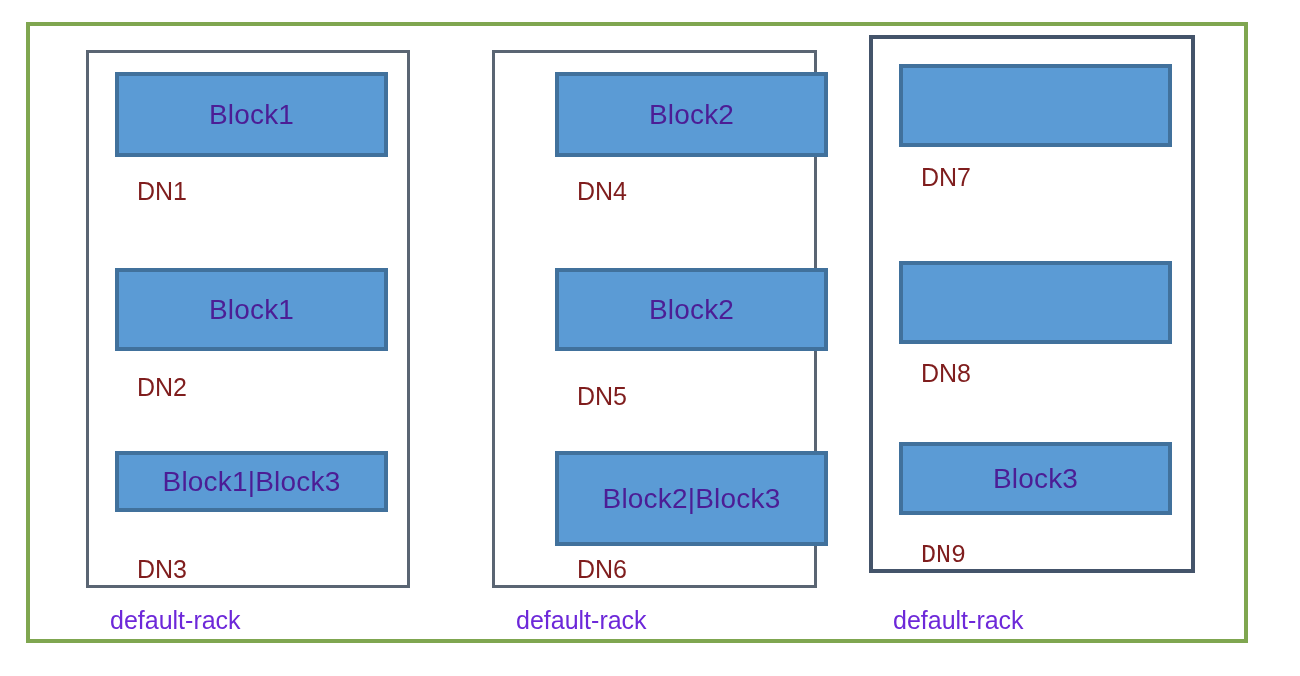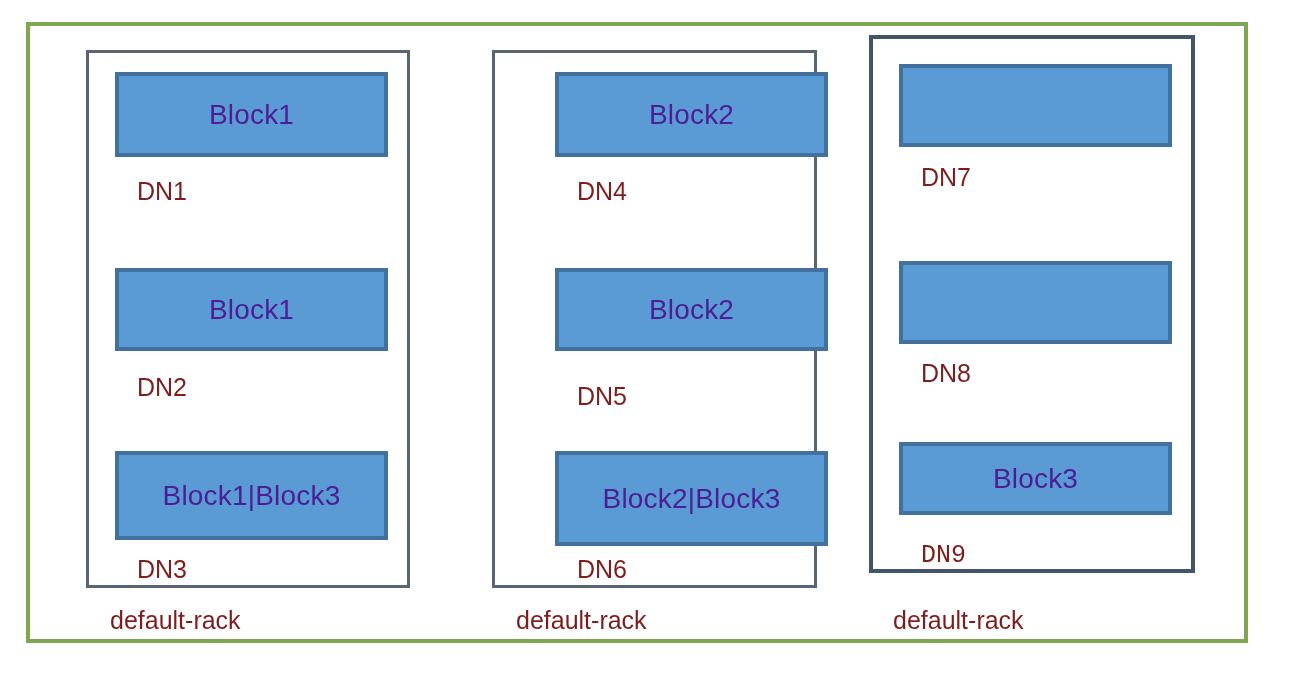--- a/index.html
+++ b/index.html
@@ -68,21 +68,21 @@
     position: absolute;
     color: #7f1d1d;
     font-size: 25px;
     font-weight: 400;
     line-height: 1;
     white-space: nowrap;
   }
   
   .rack-label {
     position: absolute;
-    color: #7f1d1d;
+    color: #6d28d9;
     font-size: 25px;
     font-weight: 400;
     line-height: 1;
     white-space: nowrap;
   }
 </style>
 </head>
 <body>
 
 <div id="canvas">
@@ -95,21 +95,21 @@
           </div>
           <div class="dn-label" style="left: 48px; top: 126px;">DN1</div>
         </div>
         <div class="dn-slot">
           <div class="block" style="left: 26px; top: 215px; width: 273px; height: 83px;">
             <span class="block-label">Block1</span>
           </div>
           <div class="dn-label" style="left: 48px; top: 322px;">DN2</div>
         </div>
         <div class="dn-slot">
-          <div class="block" style="left: 26px; top: 398px; width: 273px; height: 89px;">
+          <div class="block" style="left: 26px; top: 398px; width: 273px; height: 61px;">
             <span class="block-label">Block1|Block3</span>
           </div>
           <div class="dn-label" style="left: 48px; top: 504px;">DN3</div>
         </div>
       </div>
       <div class="rack-label" style="left: 110px; top: 608px;">default-rack</div>
       <div class="rack style-gray" style="left: 492px; top: 50px; width: 325px; height: 538px; padding-left: 34px;">
         <div class="dn-slot">
           <div class="block" style="left: 26px; top: 19px; width: 273px; height: 85px;">
             <span class="block-label">Block2</span>

